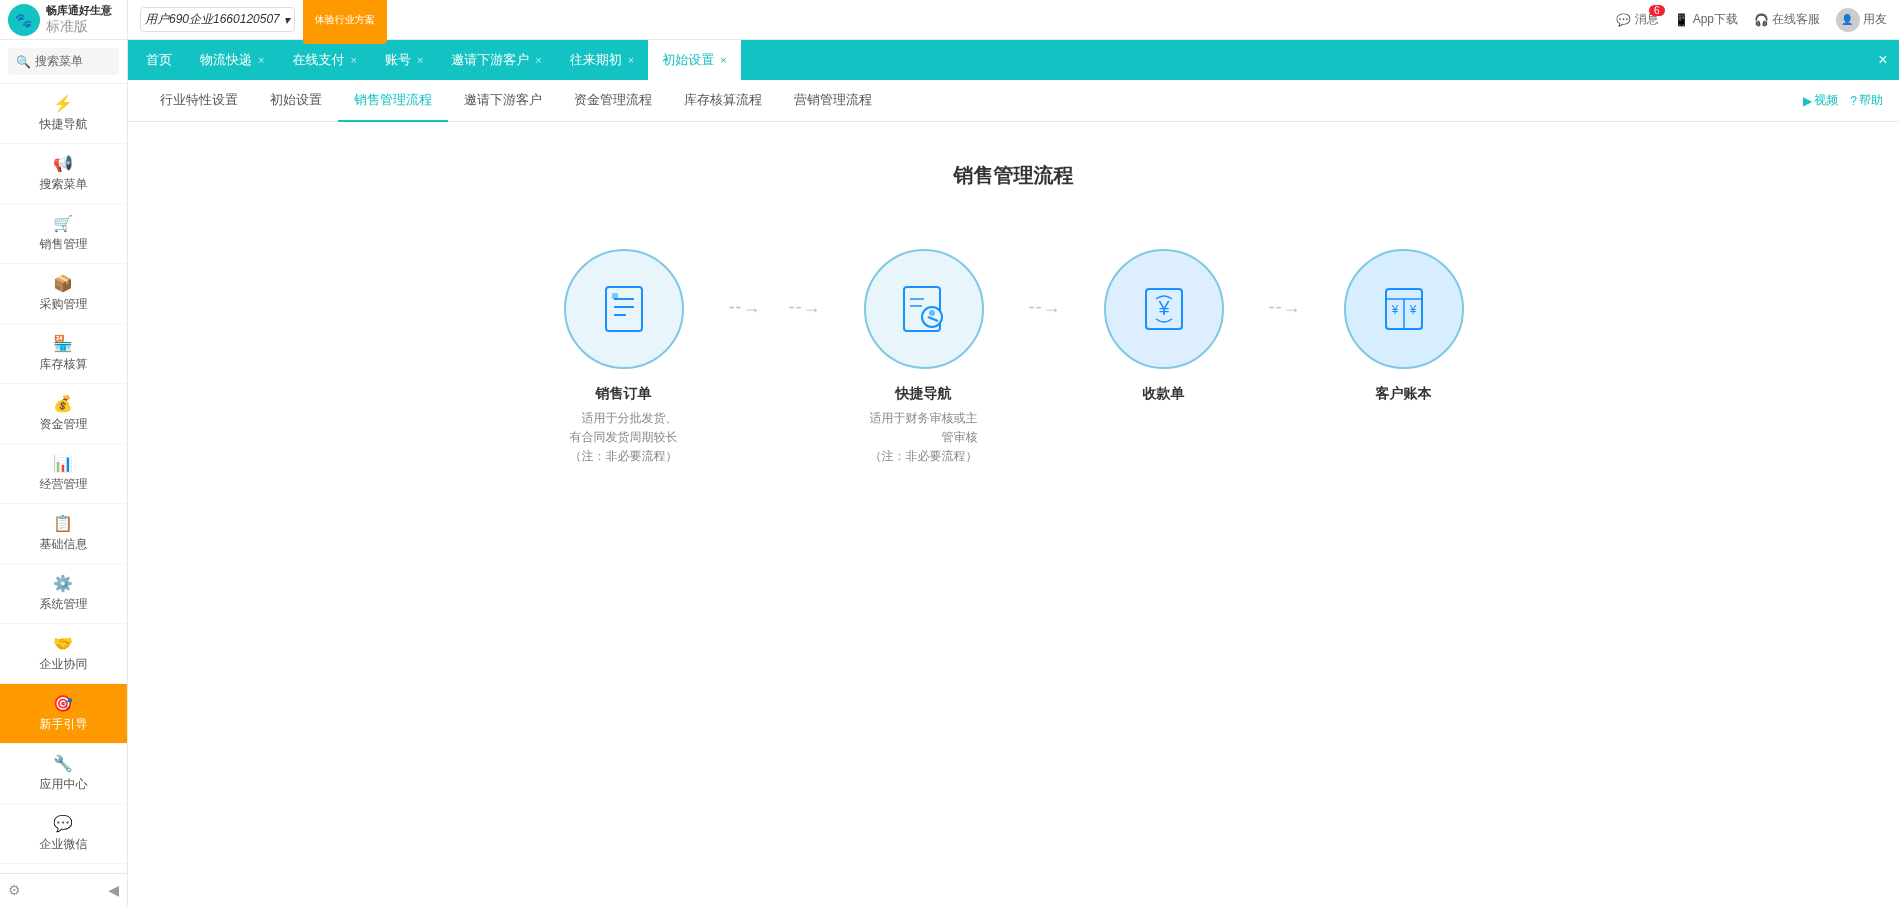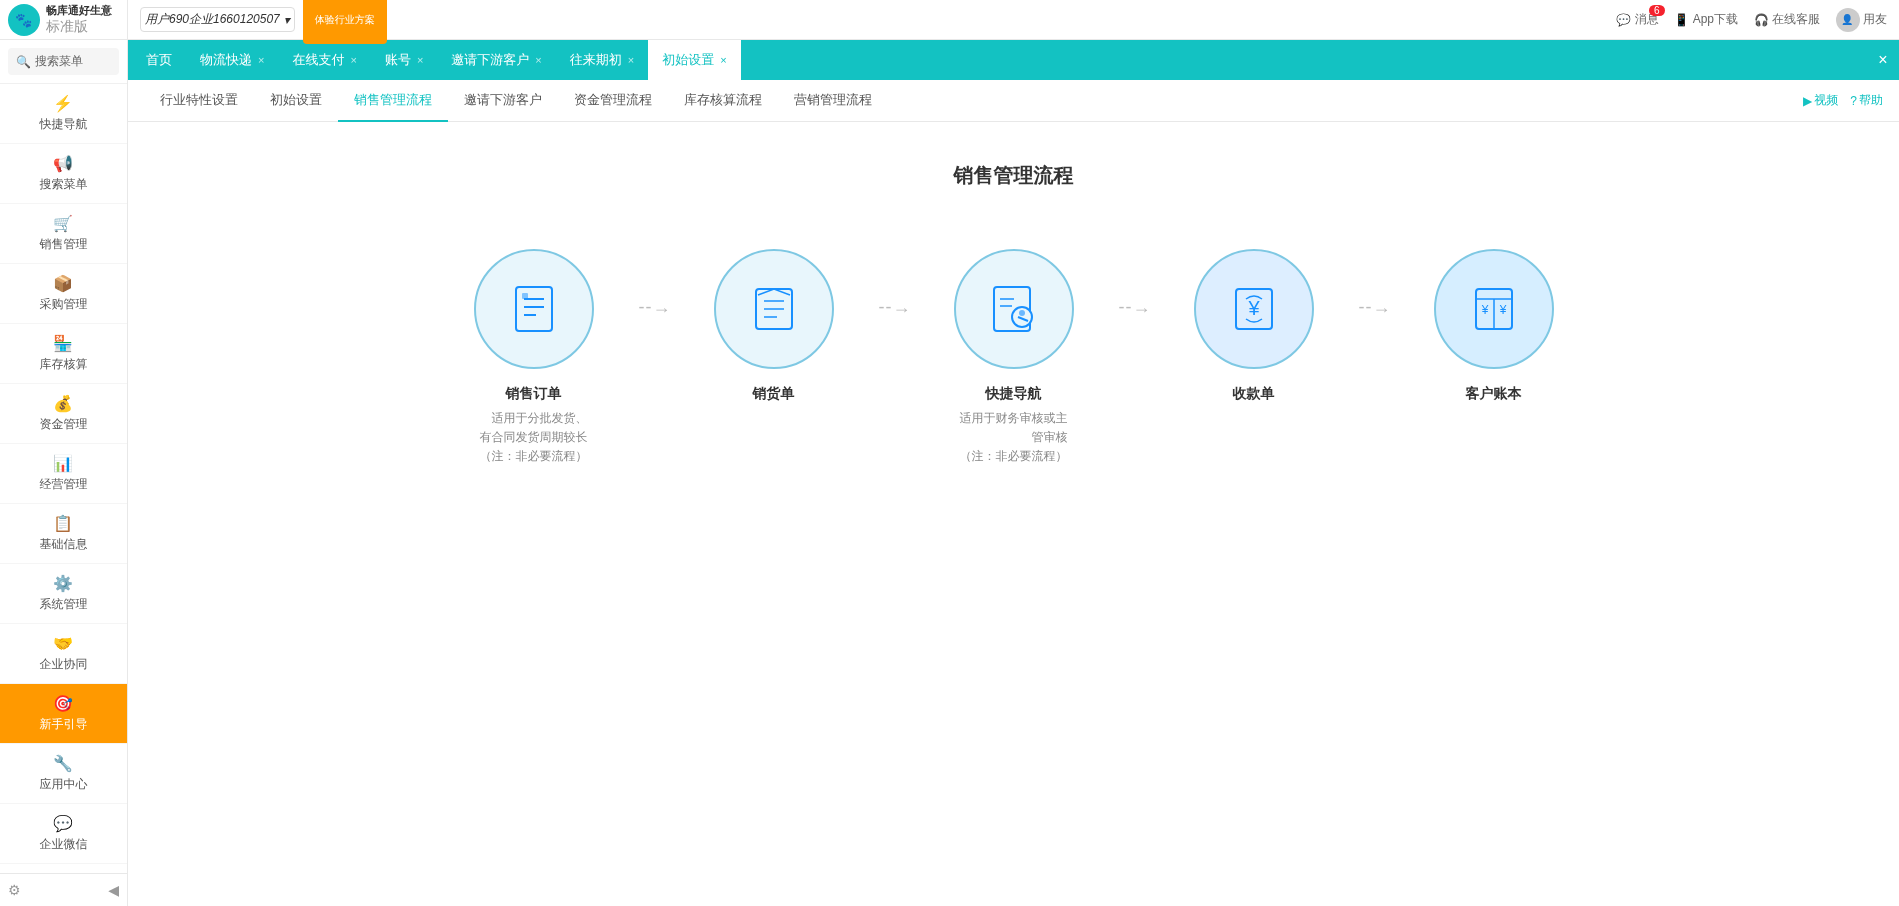--- a/index.html
+++ b/index.html
@@ -494,33 +494,20 @@
           </svg>
         </div>
         <div class="flow-label">销售订单</div>
         <div class="flow-desc" style="white-space:pre-line;">适用于分批发货、<br>有合同发货周期较长<br>（注：非必要流程）</div>
       </div>
 
       <div class="flow-arrow">
         <span class="arrow-dashed">- - →</span>
       </div>
 
-      <div class="flow-step">
-        <div class="flow-circle">
-          <svg class="flow-svg" viewBox="0 0 60 60" fill="none" xmlns="http://www.w3.org/2000/svg">
-            <rect x="12" y="10" width="36" height="40" rx="3" fill="#e8f6fc" stroke="#1890ff" stroke-width="2"></rect>
-            <line x1="20" y1="22" x2="40" y2="22" stroke="#1890ff" stroke-width="1.5"></line>
-            <line x1="20" y1="30" x2="40" y2="30" stroke="#1890ff" stroke-width="1.5"></line>
-            <line x1="20" y1="38" x2="33" y2="38" stroke="#1890ff" stroke-width="1.5"></line>
-            <path d="M14 16 L30 10 L46 16" stroke="#1890ff" stroke-width="1.5" fill="none"></path>
-          </svg>
-        </div>
-        <div class="flow-label">销货单</div>
-        <div class="flow-desc"></div>
-      </div>
 
       <div class="flow-arrow">
         <span class="arrow-dashed">- - →</span>
       </div>
 
       <div class="flow-step">
         <div class="flow-circle">
           <svg class="flow-svg" viewBox="0 0 60 60" fill="none" xmlns="http://www.w3.org/2000/svg">
             <rect x="10" y="8" width="36" height="44" rx="3" fill="#e8f6fc" stroke="#1890ff" stroke-width="2"></rect>
             <circle cx="38" cy="38" r="10" fill="#e8f6fc" stroke="#1890ff" stroke-width="2"></circle>

